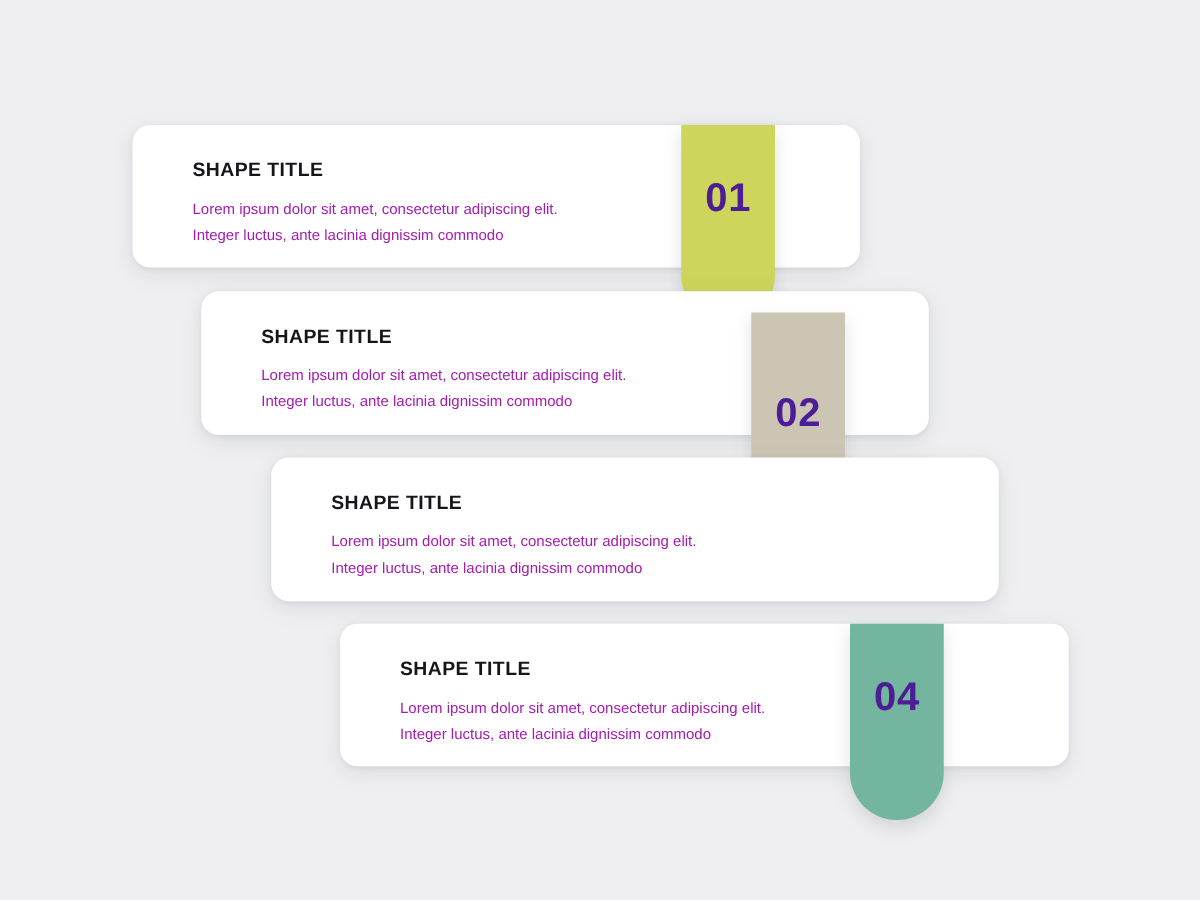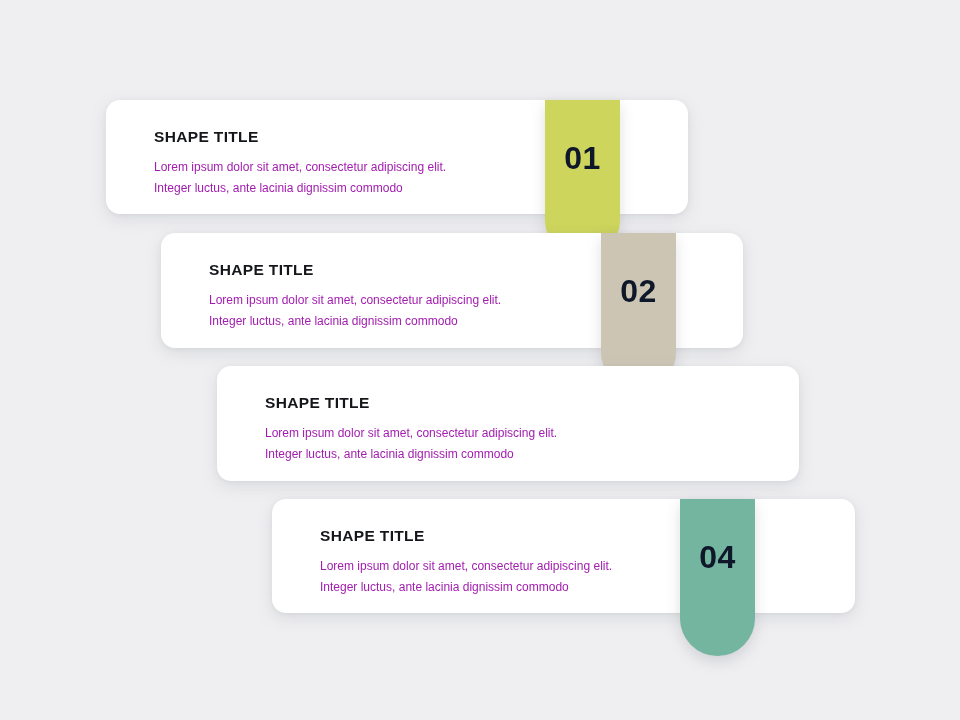--- a/index.html
+++ b/index.html
@@ -59,21 +59,21 @@
     width: 75px;
     border-radius: 0 0 38px 38px;
     box-shadow: 0 6px 14px rgba(110, 115, 125, 0.22);
     display: flex;
     align-items: flex-start;
     justify-content: center;
     box-sizing: border-box;
   }
 
   .badge-number {
-    color: #0f172a;
+    color: #4c1d95;
     font-size: 32px;
     font-weight: bold;
     letter-spacing: 0.5px;
     line-height: 1;
   }
 </style>
 </head>
 <body style="background: rgb(239, 239, 241);">
 
 <div id="stage" style="background: rgb(239, 239, 241);">
@@ -87,21 +87,21 @@
     <div class="badge" style="left: 545px; top: 100px; height: 158px; background: rgb(206, 213, 92); z-index: 15; padding-top: 42px;">
       <span class="badge-number">01</span>
     </div>
     <div class="card" style="left: 161px; top: 233px; width: 582px; height: 115px; z-index: 20;">
       <div class="card-body" style="left: 48px; top: 28px;">
         <div class="card-title">SHAPE TITLE</div>
         <div class="card-line">Lorem ipsum dolor sit amet, consectetur adipiscing elit.</div>
         <div class="card-line">Integer luctus, ante lacinia dignissim commodo</div>
       </div>
     </div>
-    <div class="badge" style="left: 601px; top: 233px; height: 157px; background: rgb(205, 197, 180); z-index: 25; padding-top: 42px;">
+    <div class="badge" style="left: 601px; top: 250px; height: 157px; background: rgb(205, 197, 180); z-index: 25; padding-top: 64px;">
       <span class="badge-number">02</span>
     </div>
     <div class="card" style="left: 217px; top: 366px; width: 582px; height: 115px; z-index: 30;">
       <div class="card-body" style="left: 48px; top: 28px;">
         <div class="card-title">SHAPE TITLE</div>
         <div class="card-line">Lorem ipsum dolor sit amet, consectetur adipiscing elit.</div>
         <div class="card-line">Integer luctus, ante lacinia dignissim commodo</div>
       </div>
     </div>
     <div class="card" style="left: 272px; top: 499px; width: 583px; height: 114px; z-index: 40;">

